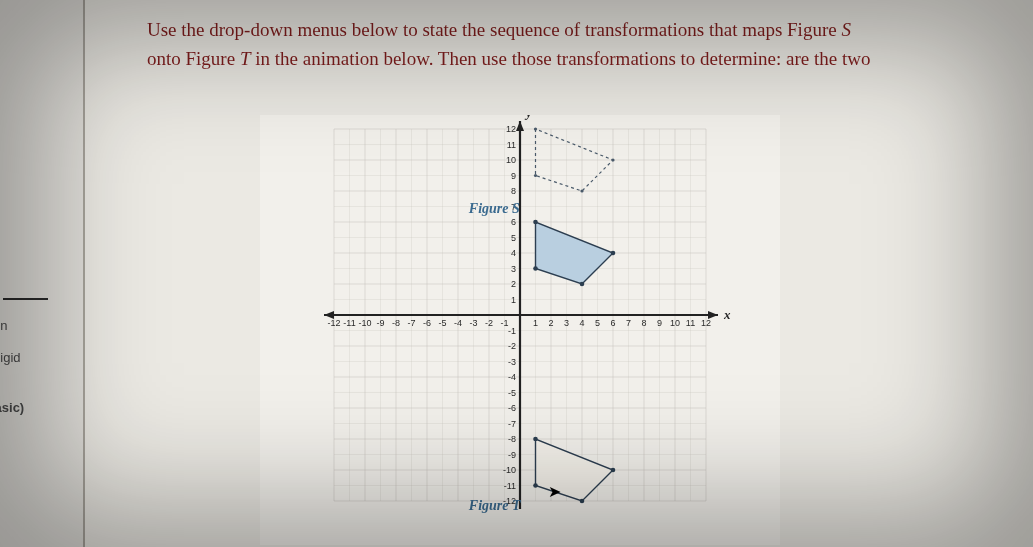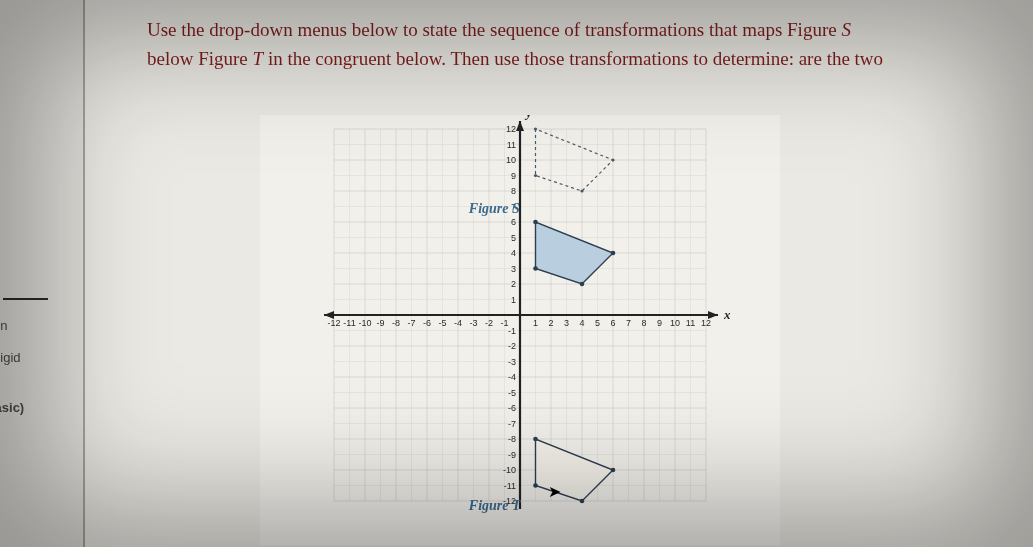--- a/index.html
+++ b/index.html
@@ -90,21 +90,21 @@
   <hr class="sidebar-hr" style="top:298px">
   <div class="sidebar-item" style="top:318px">lection</div>
   <div class="sidebar-item" style="top:350px">ns: Rigid</div>
   <div class="sidebar-item" style="top:400px;font-weight:600">s (Basic)</div>
 </div>
 
 <div class="main">
 
   <div class="question">
     <span>Use the drop-down menus below to state the sequence of transformations that maps Figure </span><i>S</i><br>
-    <span>below Figure </span><i>T</i><span> in the congruent below. Then use those transformations to determine: are the two</span><br>
+    <span>onto Figure </span><i>T</i><span> in the animation below. Then use those transformations to determine: are the two</span><br>
   </div>
 
   <div class="chart-wrap">
     <svg class="chart-svg" viewBox="0 0 520 430">
       <g id="grid">
           <line x1="74" y1="14" x2="74" y2="386" class="grid-line" opacity="0.5"></line>
           <line x1="89.5" y1="14" x2="89.5" y2="386" class="grid-line" opacity="0.25"></line>
           <line x1="105" y1="14" x2="105" y2="386" class="grid-line" opacity="0.5"></line>
           <line x1="120.5" y1="14" x2="120.5" y2="386" class="grid-line" opacity="0.25"></line>
           <line x1="136" y1="14" x2="136" y2="386" class="grid-line" opacity="0.5"></line>

